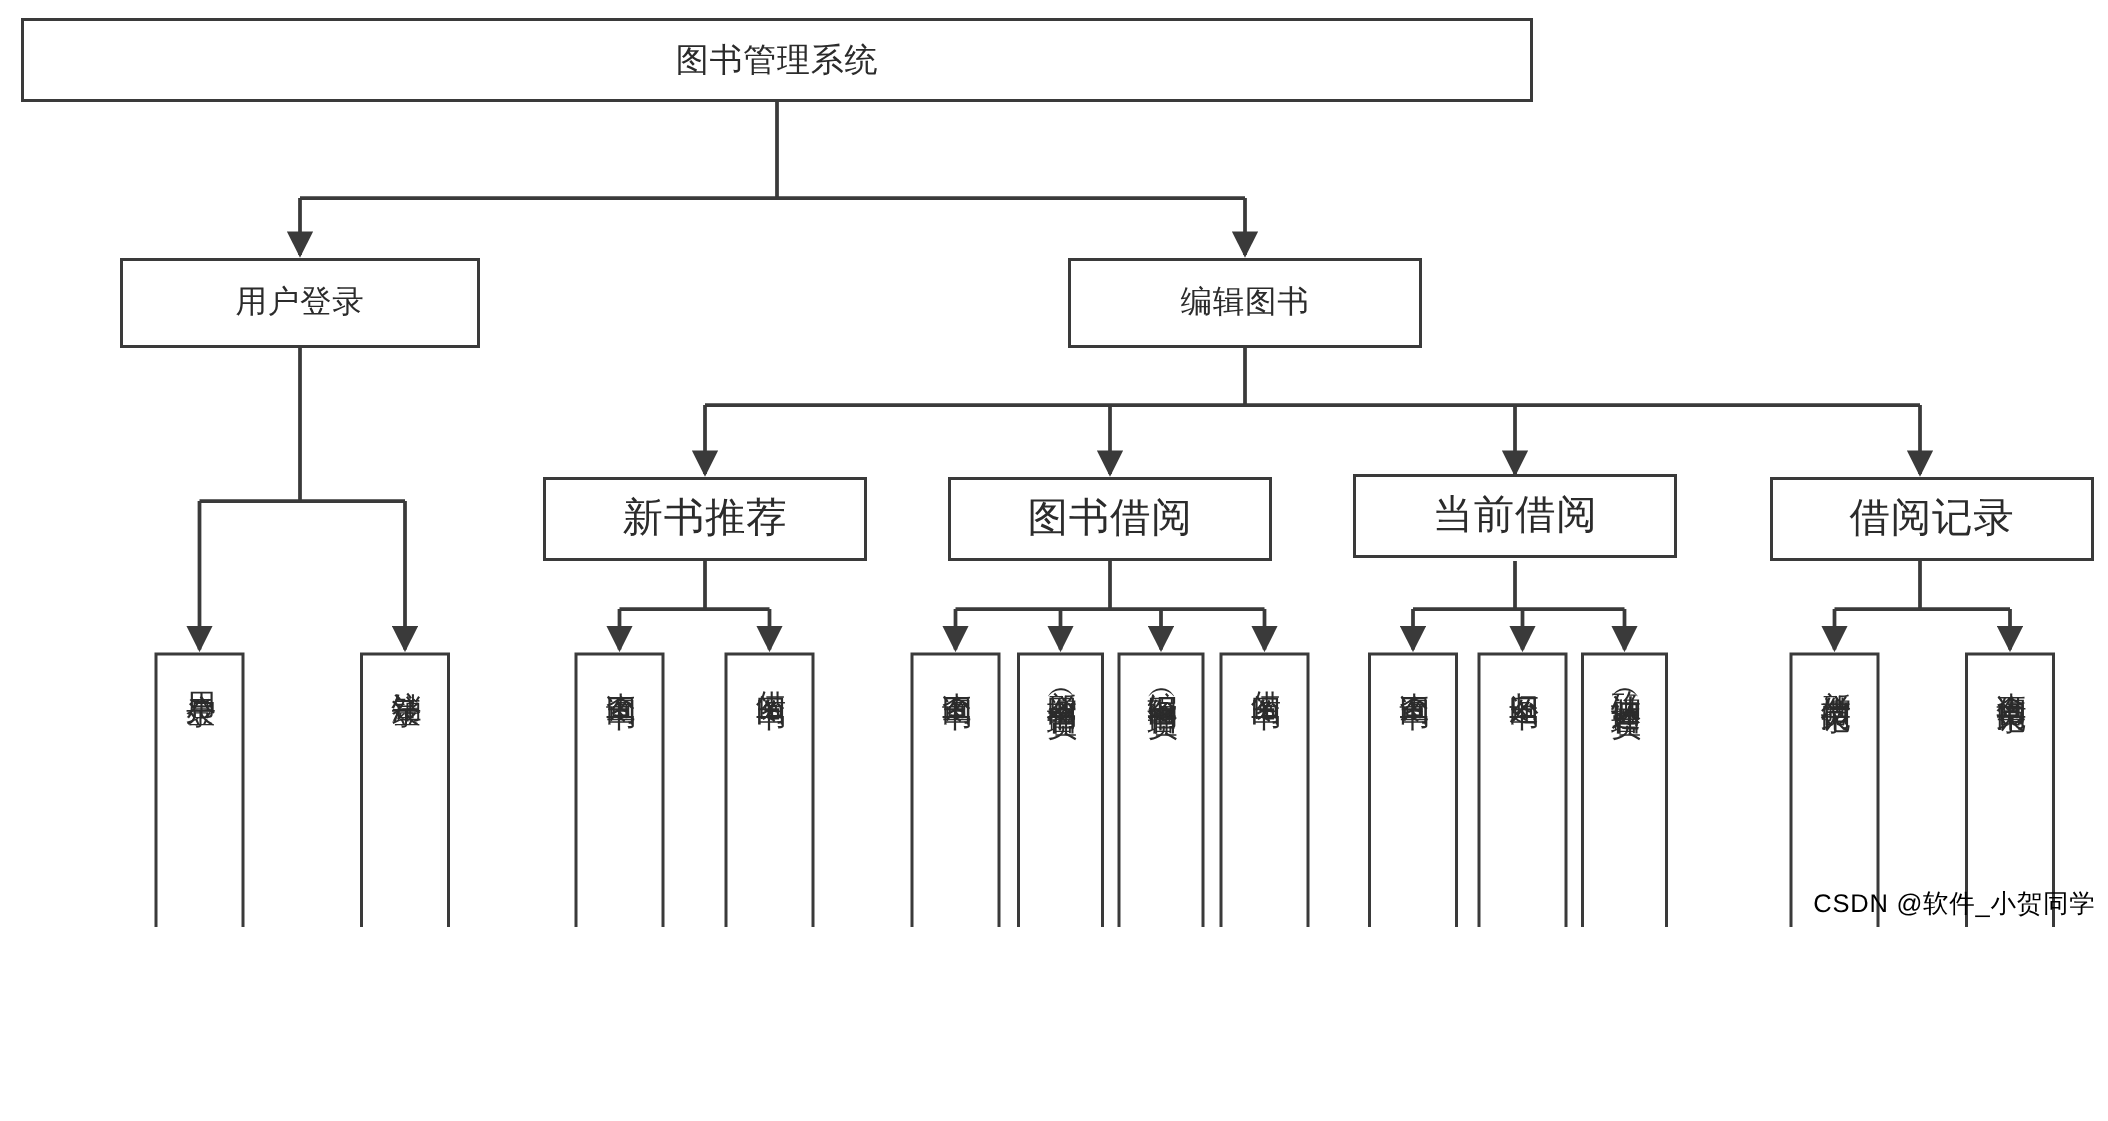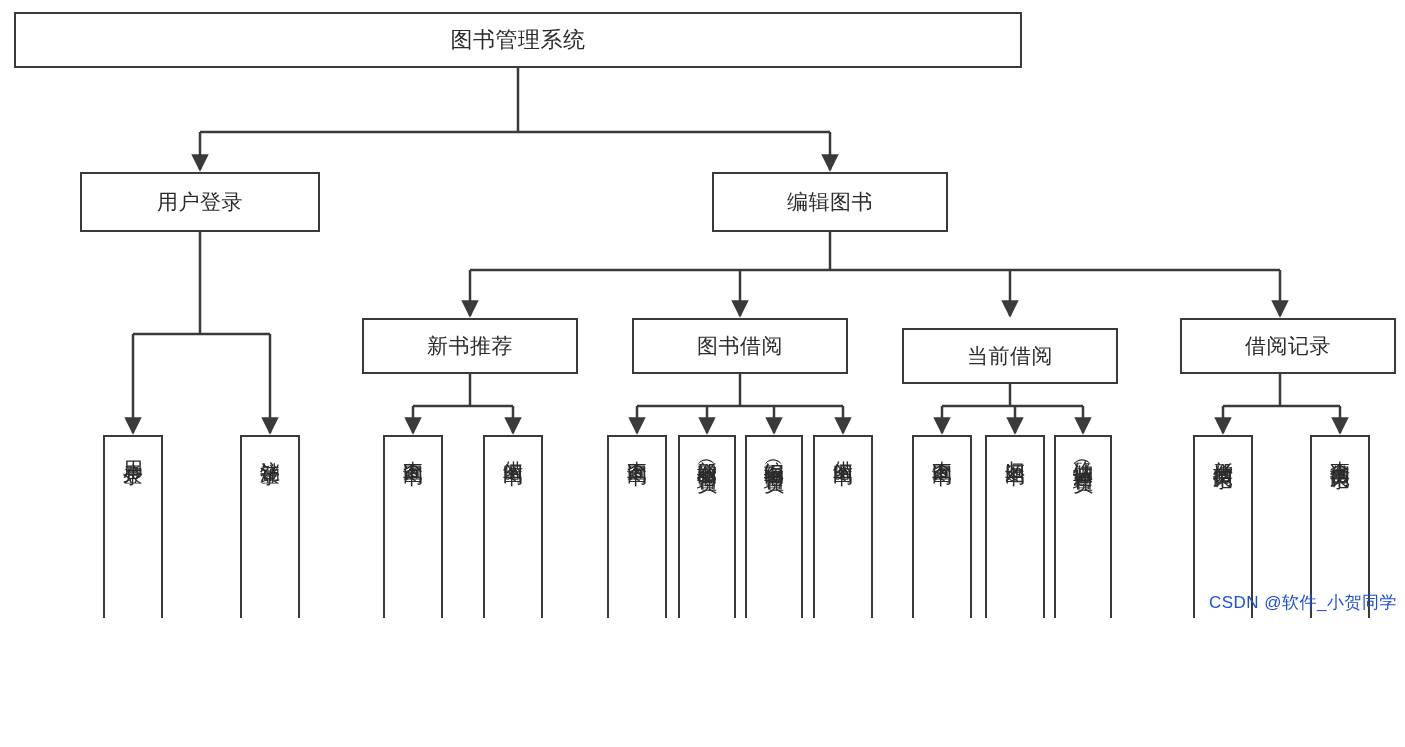--- a/index.html
+++ b/index.html
@@ -39,21 +39,21 @@
   .node-label {
     font-size: 21px;
     line-height: 1.25;
     color: #2b2b2b;
     letter-spacing: 0.5px;
     white-space: nowrap;
     text-align: center;
   }
   .node.root .node-label { font-size: 22px; }
   .node.level2 .node-label { font-size: 21px; }
-  .node.group .node-label { font-size: 21px; }
+  .node.group .node-label { font-size: 27px; }
 
   .node.leaf {
     align-items: flex-start;
     justify-content: center;
     padding-top: 8px;
   }
   .node.leaf .node-label {
     writing-mode: vertical-rl;
     text-orientation: upright;
     font-size: 20px;
@@ -65,21 +65,21 @@
   }
   .leaf-pad-top { padding-top: 90px; }
   .leaf-pad-mid { padding-top: 55px; }
   .leaf-pad-small { padding-top: 30px; }
 
   #watermark {
     position: absolute;
     right: 8px;
     bottom: 4px;
     font-size: 17px;
-    color: #1d4ed8;
+    color: #000000;
     letter-spacing: 0.5px;
     z-index: 5;
     white-space: nowrap;
   }
 </style>
 </head>
 <body>
 
 <div id="diagram-root">
 
@@ -143,21 +143,21 @@
   <div class="node level2" style="left: 712px; top: 172px; width: 236px; height: 60px;">
     <span class="node-label">编辑图书</span>
   </div>
 
   <div class="node group" style="left: 362px; top: 318px; width: 216px; height: 56px;">
     <span class="node-label">新书推荐</span>
   </div>
   <div class="node group" style="left: 632px; top: 318px; width: 216px; height: 56px; align-items: center;">
     <span class="node-label">图书借阅</span>
   </div>
-  <div class="node group" style="left: 902px; top: 328px; width: 216px; height: 56px;">
+  <div class="node group" style="left: 902px; top: 316px; width: 216px; height: 56px;">
     <span class="node-label">当前借阅</span>
   </div>
   <div class="node group" style="left: 1180px; top: 318px; width: 216px; height: 56px;">
     <span class="node-label">借阅记录</span>
   </div>
 
   <div class="node leaf leaf-pad-top" style="left: 103px; top: 435px; width: 60px; height: 300px;">
     <span class="node-label">用户登录</span>
   </div>
   <div class="node leaf leaf-pad-top" style="left: 240px; top: 435px; width: 60px; height: 300px;">

